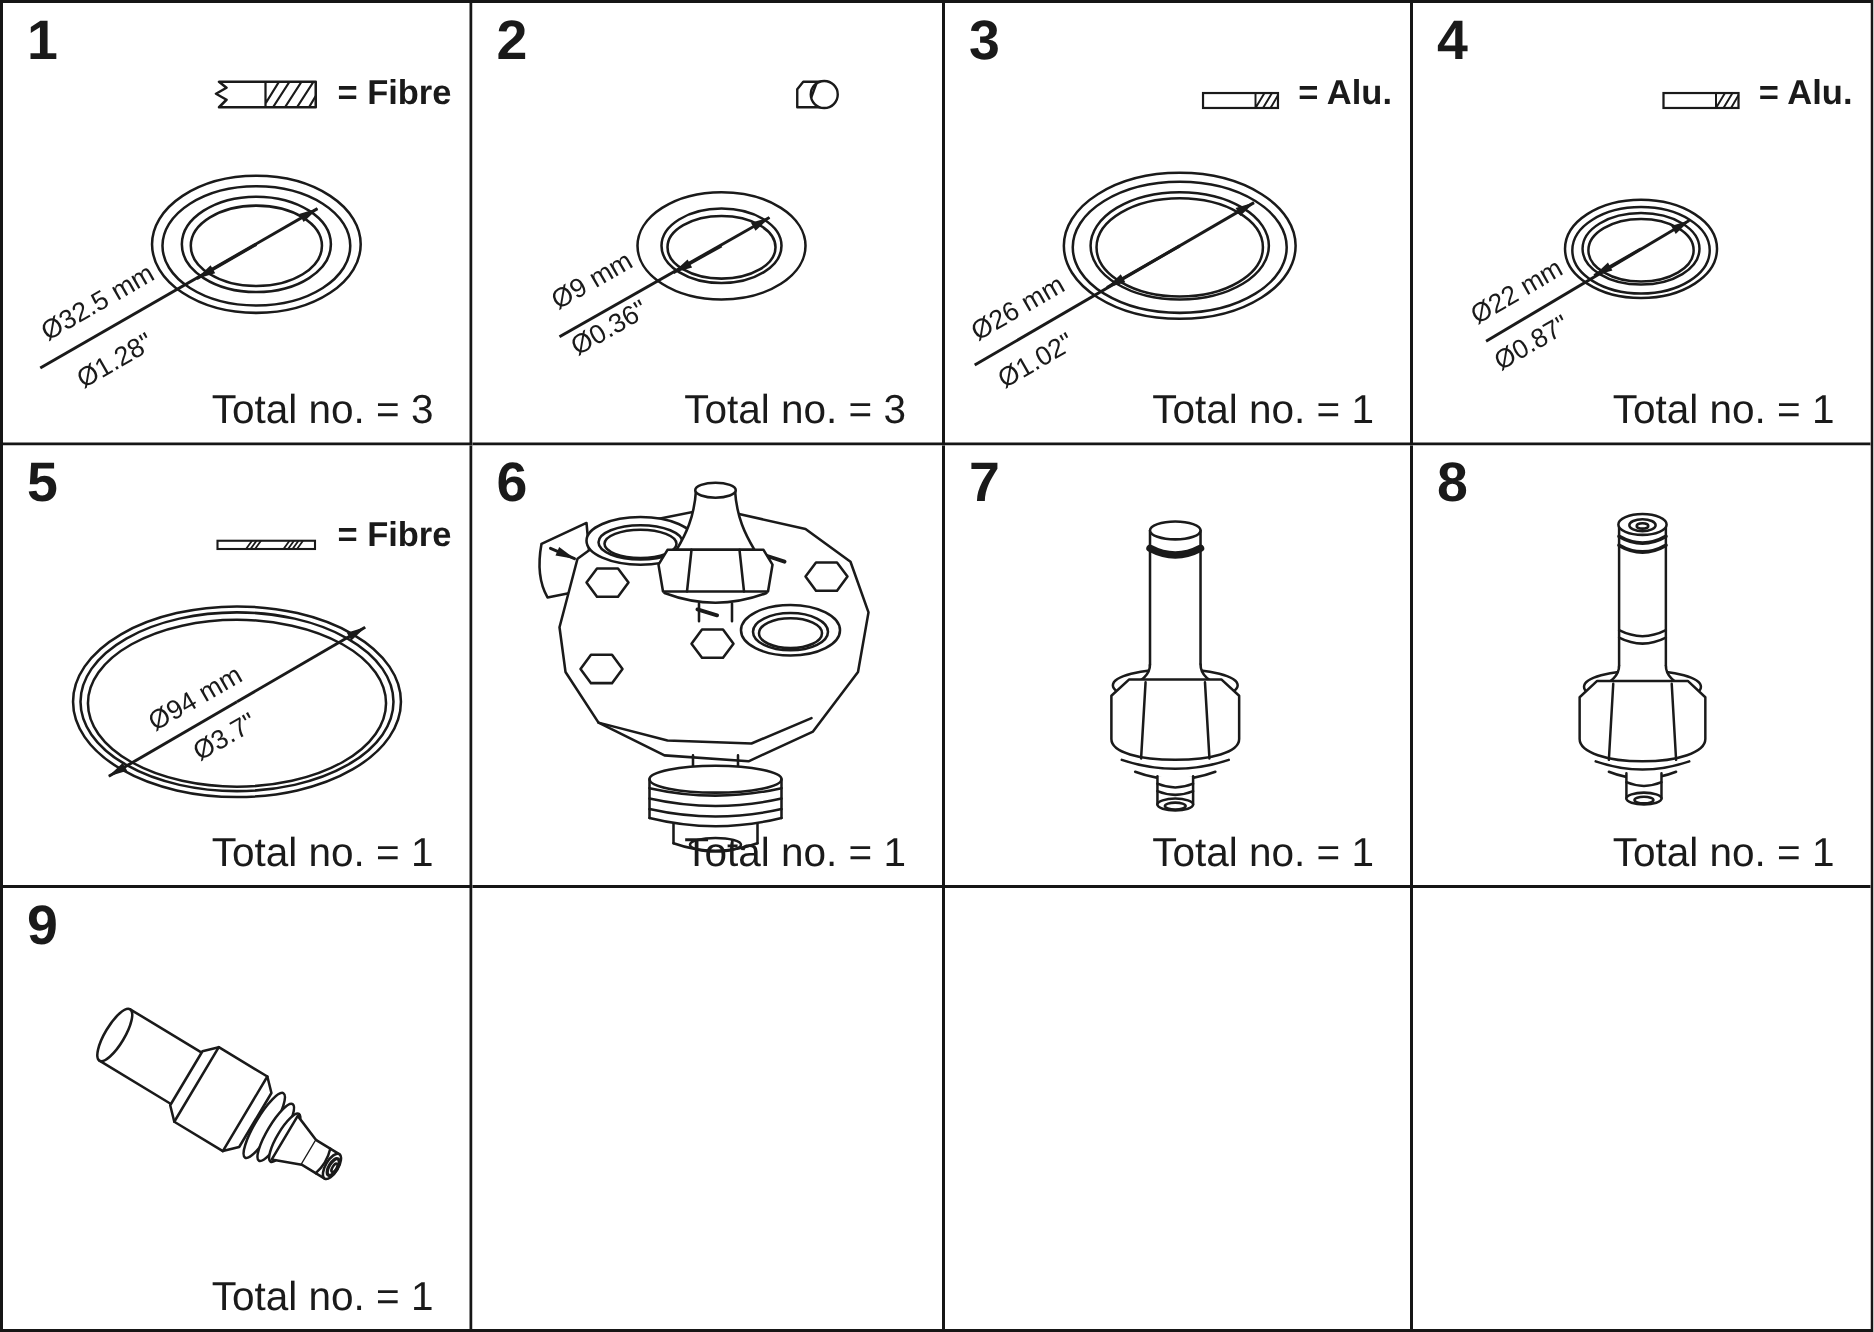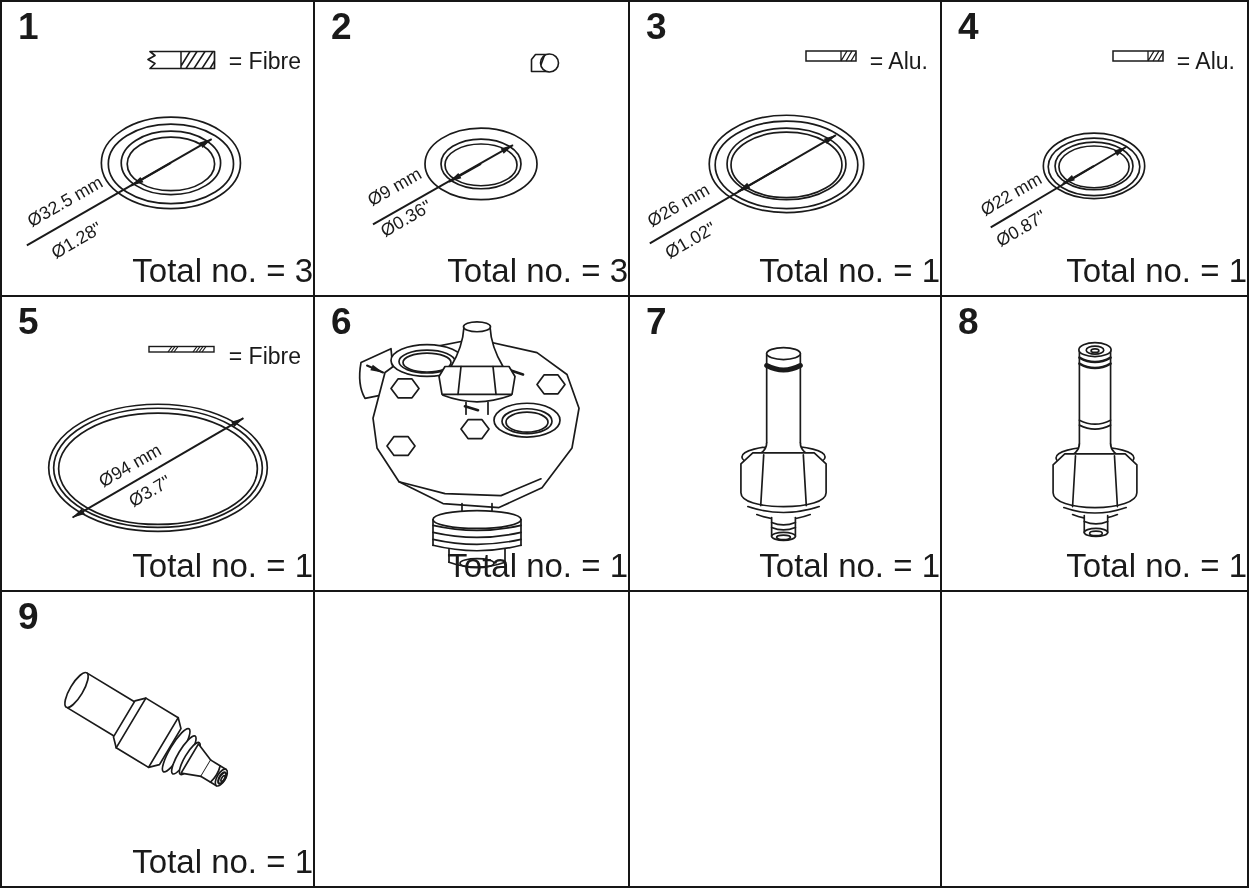--- a/index.html
+++ b/index.html
@@ -8,22 +8,22 @@
     position:relative;width:1249px;height:888px;box-sizing:border-box;
     border:2px solid #161616;background:#fff;
     display:grid;
     grid-template-columns:313px 315px 312px 1fr;
     grid-template-rows:295px 295px 1fr;
   }
   .cell{position:relative;box-sizing:border-box;border-right:2px solid #161616;border-bottom:2px solid #161616;overflow:hidden;background:#fff;}
   .cell.last-col{border-right:none;}
   .cell.last-row{border-bottom:none;}
   .cellnum{position:absolute;top:6px;left:16px;font-size:37px;font-weight:700;line-height:1;letter-spacing:-1px;z-index:3;}
-  .total{position:absolute;bottom:8px;right:0;font-size:33px;line-height:1;z-index:3;white-space:pre;}
-  .legend{position:absolute;top:48px;right:12px;display:flex;align-items:flex-start;gap:13px;z-index:3;}
+  .total{position:absolute;bottom:8px;right:24px;font-size:27px;line-height:1;z-index:3;white-space:pre;}
+  .legend{position:absolute;top:48px;right:12px;display:flex;align-items:flex-end;gap:13px;z-index:3;font-weight:bold;}
   .legend.legend-c2{top:50px;right:54px;}
   .legend .lab{font-size:23px;line-height:1;}
   .draw{position:absolute;inset:0;width:100%;height:100%;z-index:1;}
   svg{display:block;}
   svg text{font-family:"Liberation Sans",sans-serif;fill:#1a1a1a;}
   .dimtxt{font-size:18px;}
   .lines{stroke:#1a1a1a;stroke-width:1.7;fill:none;stroke-linejoin:round;stroke-linecap:round;}
   .dimline{stroke:#1a1a1a;stroke-width:2;fill:none;}
 </style>
 </head>

